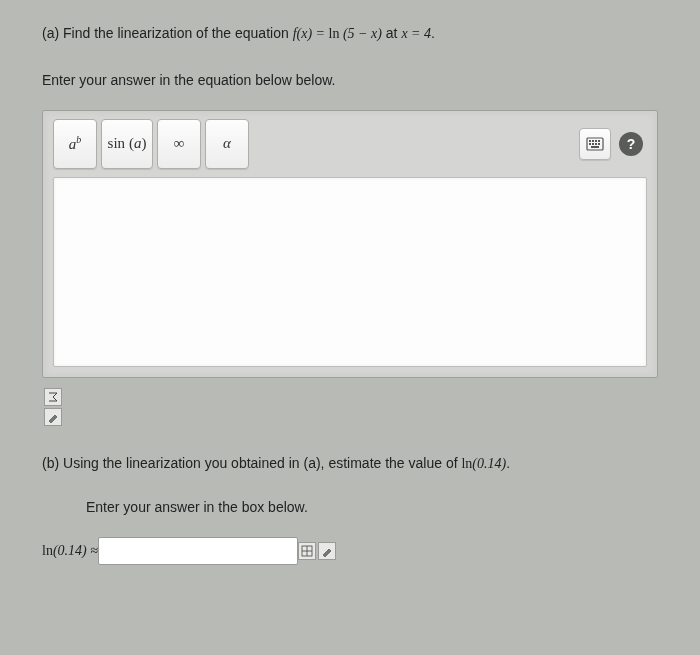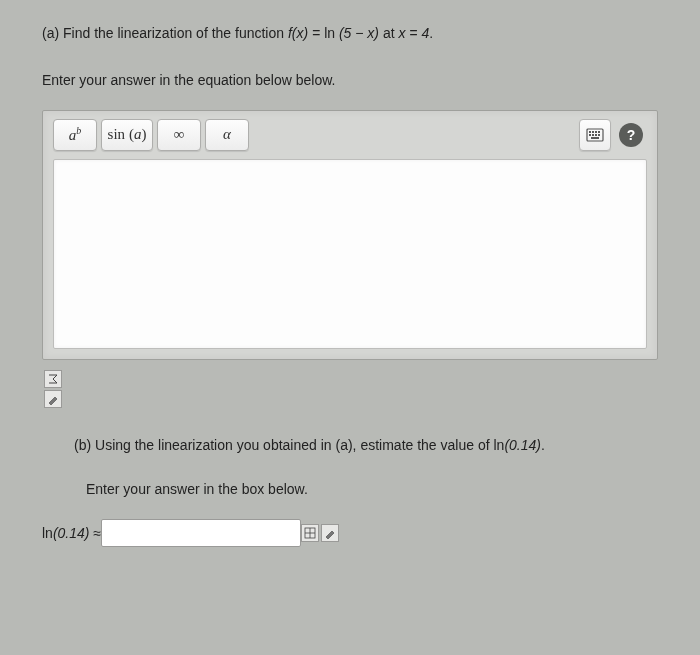--- a/index.html
+++ b/index.html
@@ -14,41 +14,41 @@
       position: relative;
     }
     .question-text {
       margin-bottom: 28px;
       line-height: 1.4;
     }
     .instruct {
       margin-bottom: 22px;
     }
     .math {
-      font-family: Liberation Sans, sans-serif;
+      font-family: Liberation Serif, serif;
       font-style: italic;
     }
     .math .rm { font-style: normal; }
     .editor-wrap {
       background: #d5d6d3;
       border: 1px solid #9fa09c;
       border-radius: 2px;
       padding: 8px 10px 10px 10px;
       margin-bottom: 10px;
       box-shadow: inset 0 0 8px rgba(0,0,0,0.06);
     }
     .toolbar {
       display: flex;
       align-items: center;
       margin-bottom: 8px;
       gap: 4px;
     }
     .tool-btn {
       width: 44px;
-      height: 32px;
+      height: 50px;
       background: linear-gradient(#fdfdfd, #ededed);
       border: 1px solid #aeaeac;
       border-radius: 4px;
       display: flex;
       align-items: center;
       justify-content: center;
       cursor: pointer;
       font-family: 'Times New Roman', serif;
       font-size: 15px;
       color: #333;
@@ -99,21 +99,20 @@
       width: 18px; height: 18px;
       background: #e8e8e6;
       border: 1px solid #9a9a98;
       display: flex; align-items: center; justify-content: center;
       cursor: pointer;
       font-size: 10px;
       color: #444;
     }
     .part-b {
       margin-bottom: 26px;
-      margin-left: 32px;
     }
     .instruct-b {
       margin-bottom: 22px;
       margin-left: 44px;
     }
     .answer-row {
       display: flex;
       align-items: center;
       gap: 0;
     }
@@ -130,21 +129,21 @@
       display: flex;
       gap: 2px;
     }
     .kb-svg { width: 18px; height: 14px; }
   </style>
 </head>
 <body>
 
 <div class="question-text">
   <span>(a)</span>
-  <span>Find the linearization of the function </span>
+  <span>Find the linearization of the equation </span>
   <span class="math"><span class="rm" style="font-style:italic">f</span>(<span>x</span>) = <span class="rm">ln</span> (5 − <span>x</span>)</span>
   <span> at </span>
   <span class="math"><span>x</span> = 4</span><span>.</span>
 </div>
 
 <div class="instruct">Enter your answer in the equation below below.</div>
 
 <div class="editor-wrap">
   <div class="toolbar">
     <div class="tool-btn">

